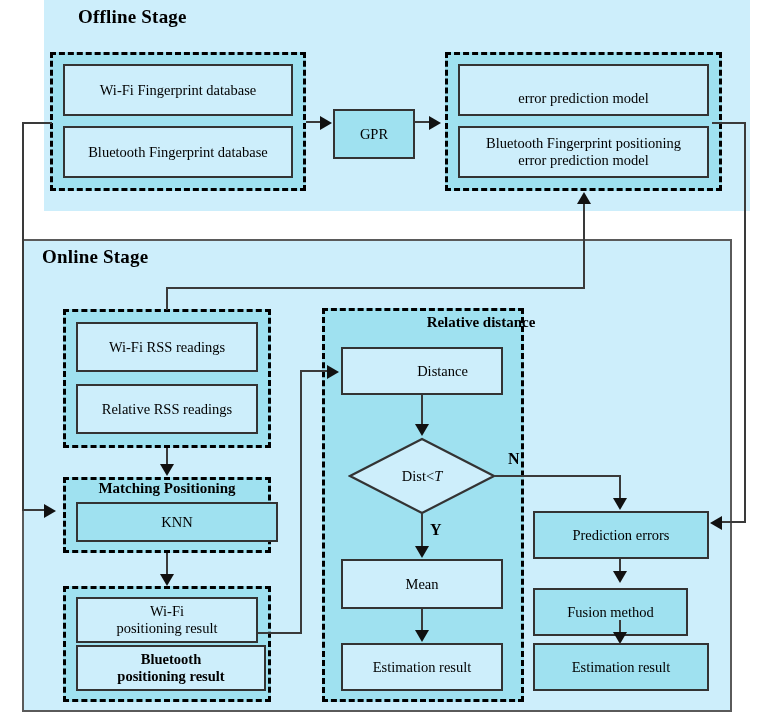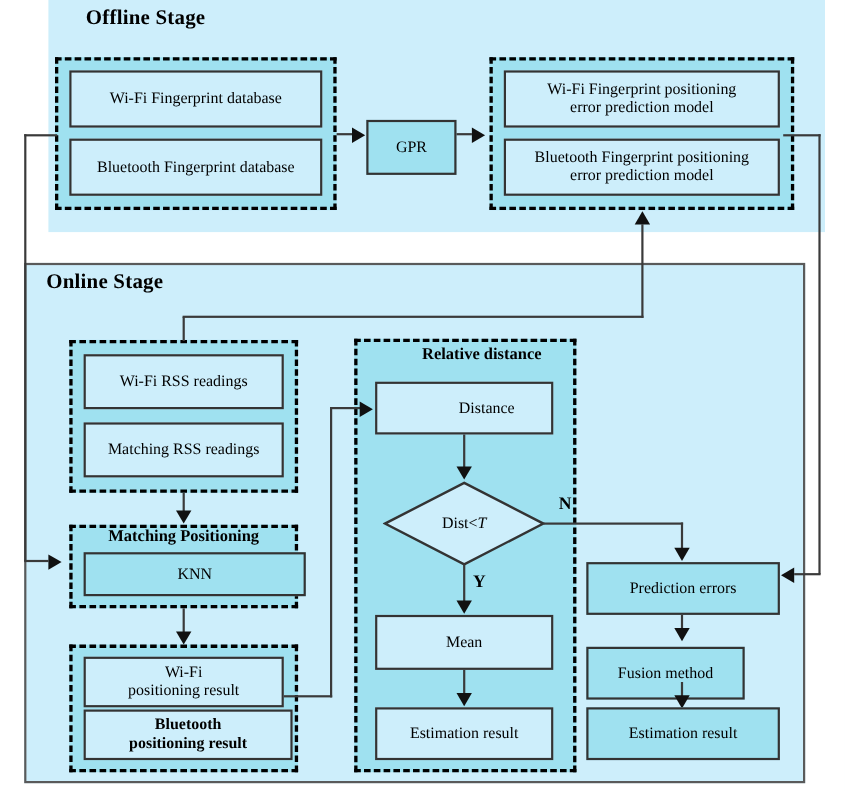--- a/index.html
+++ b/index.html
@@ -72,37 +72,37 @@
 
   <div class="ln lnh" style="left:306px;top:121px;width:14px;"></div>
   <div class="arrow right" style="left:320px;top:116px;"></div>
 
   <div class="ln lnh" style="left:415px;top:121px;width:14px;"></div>
   <div class="arrow right" style="left:429px;top:116px;"></div>
 
   <div class="dashed deep" style="left:445px;top:52px;width:277px;height:139px;"></div>
   <div class="box lite" style="left:458px;top:64px;width:251px;height:52px;">
     <span>
-      <span>Wi-Fi  Fingerprint positioning</span><br>
+      <br>
       <span>error prediction model</span>
     </span>
   </div>
   <div class="box lite" style="left:458px;top:126px;width:251px;height:52px;">
     <span>
       <span>Bluetooth Fingerprint positioning</span><br>
       <span>error prediction model</span>
     </span>
   </div>
 
   <div class="panel online-panel"></div>
   <div class="stage-title online-title">Online Stage</div>
 
   <div class="dashed deep" style="left:63px;top:309px;width:208px;height:139px;"></div>
   <div class="box lite" style="left:76px;top:322px;width:182px;height:50px;">Wi-Fi  RSS readings</div>
-  <div class="box lite" style="left:76px;top:384px;width:182px;height:50px;">Matching RSS readings</div>
+  <div class="box lite" style="left:76px;top:384px;width:182px;height:50px;">Relative RSS readings</div>
 
   <div class="ln lnv" style="left:166px;top:448px;height:18px;"></div>
   <div class="arrow down" style="left:160px;top:464px;"></div>
 
   <div class="dashed deep" style="left:63px;top:477px;width:208px;height:76px;"></div>
   <div class="grp-label" style="left:63px;top:480px;width:208px;">Matching Positioning</div>
   <div class="box deep" style="left:76px;top:502px;width:202px;height:40px;">KNN</div>
 
   <div class="ln lnv" style="left:166px;top:553px;height:23px;"></div>
   <div class="arrow down" style="left:160px;top:574px;"></div>
@@ -115,21 +115,21 @@
     </span>
   </div>
   <div class="box lite" style="left:76px;top:645px;width:190px;height:46px;font-weight:bold;">
     <span>
       <span>Bluetooth</span><br>
       <span>positioning result</span>
     </span>
   </div>
 
   <div class="dashed deep" style="left:322px;top:308px;width:202px;height:394px;"></div>
-  <div class="grp-label" style="left:322px;top:314px;width:232px;">Relative distance</div>
+  <div class="grp-label" style="left:322px;top:314px;width:232px;padding-left:43px;">Relative distance</div>
 
   <div class="box lite" style="left:341px;top:347px;width:162px;height:48px;padding-left:44px;">Distance</div>
 
   <div class="ln lnv" style="left:421px;top:395px;height:33px;"></div>
   <div class="arrow down" style="left:415px;top:424px;"></div>
 
   <div class="diamond-wrap" style="left:348px;top:437px;width:148px;height:78px;">
     <svg width="148" height="78" viewBox="0 0 148 78">
       <polygon points="74,2 146,39 74,76 2,39" fill="#cdeefb" stroke="#333" stroke-width="2.2"></polygon>
     </svg>
@@ -152,21 +152,21 @@
 
   <div class="blabel" style="left:508px;top:450px;">N</div>
   <div class="ln lnh" style="left:494px;top:475px;width:127px;"></div>
   <div class="ln lnv" style="left:619px;top:475px;height:25px;"></div>
   <div class="arrow down" style="left:613px;top:498px;"></div>
 
   <div class="box deep" style="left:533px;top:511px;width:176px;height:48px;">Prediction errors</div>
   <div class="ln lnv" style="left:619px;top:559px;height:14px;"></div>
   <div class="arrow down" style="left:613px;top:571px;"></div>
 
-  <div class="box deep" style="left:533px;top:588px;width:144px;height:48px;">Fusion method</div>
+  <div class="box deep" style="left:533px;top:588px;width:155px;height:48px;">Fusion method</div>
   <div class="ln lnv" style="left:619px;top:620px;height:14px;"></div>
   <div class="arrow down" style="left:613px;top:632px;"></div>
 
   <div class="box deep" style="left:533px;top:643px;width:176px;height:48px;">Estimation result</div>
 
   <div class="ln lnh" style="left:22px;top:122px;width:30px;"></div>
   <div class="ln lnv" style="left:22px;top:122px;height:388px;"></div>
   <div class="ln lnh" style="left:22px;top:509px;width:22px;"></div>
   <div class="arrow right" style="left:44px;top:504px;"></div>
 

